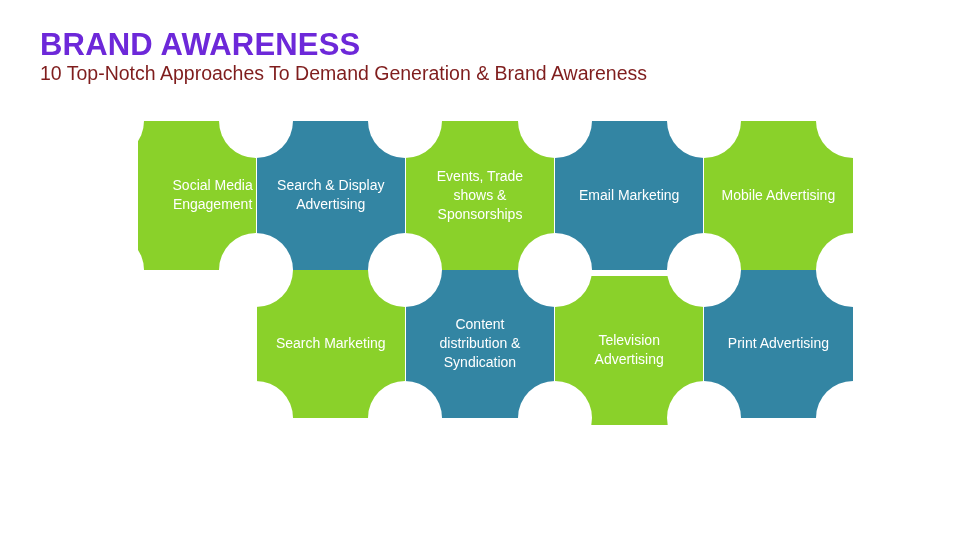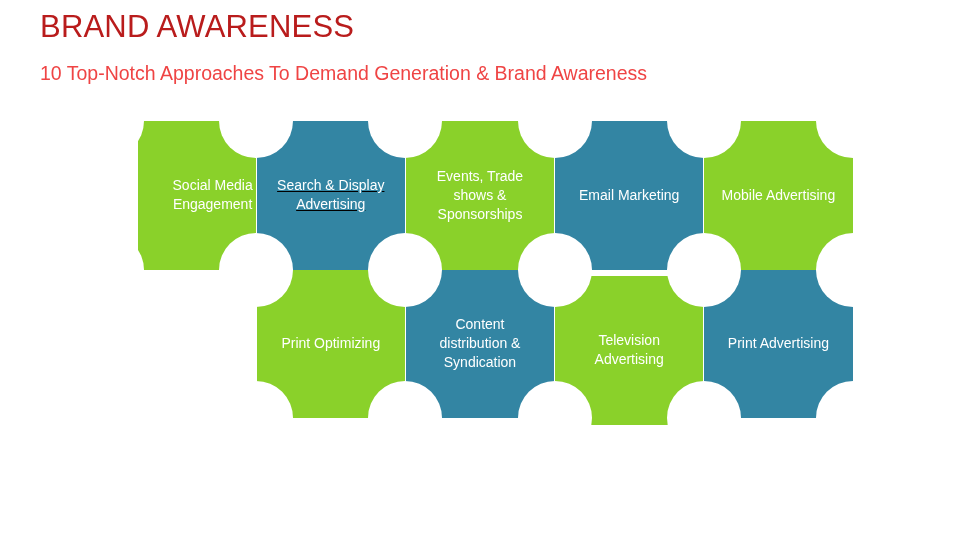--- a/index.html
+++ b/index.html
@@ -1,52 +1,52 @@
 <!DOCTYPE html>
 <html><head>
 <meta charset="utf-8">
 <style>
   html,body{margin:0;padding:0;background:#ffffff;}
   body{width:960px;height:540px;position:relative;overflow:hidden;font-family:"Liberation Sans",sans-serif;}
-  .title{position:absolute;left:40px;top:9px;font-size:31px;font-weight:normal;color:#b91c1c;letter-spacing:0.2px;margin:0;}
-  .subtitle{position:absolute;left:40px;top:62px;font-size:19.5px;color:#ef4444;margin:0;}
+  .title{position:absolute;left:40px;top:27px;font-size:31px;font-weight:bold;color:#6d28d9;letter-spacing:0.2px;margin:0;}
+  .subtitle{position:absolute;left:40px;top:62px;font-size:19.5px;color:#7f1d1d;margin:0;}
   .grid{position:absolute;left:107px;top:121px;width:746px;height:297px;}
   .tile{position:absolute;width:149.2px;height:148.5px;display:flex;align-items:center;justify-content:center;box-sizing:border-box;}
   .tile.green{background:#8ad12a;}
   .tile.blue{background:#3385a3;}
   .tile .label{color:#ffffff;font-size:14px;line-height:19px;text-align:center;width:120px;}
   .sep{position:absolute;width:1px;background:#ffffff;}
   .hole{position:absolute;width:74px;height:74px;border-radius:50%;background:#ffffff;}
 </style>
 </head>
 <body>
 
 <h1 class="title">BRAND AWARENESS</h1>
 <p class="subtitle">10 Top-Notch Approaches To Demand Generation &amp; Brand Awareness</p>
 
 <div class="grid">
 
   <div class="tile green" style="left:0px;top:0px;margin-left:31px;">
     <div class="label">Social Media Engagement</div>
   </div>
-  <div class="tile blue" style="left:149.2px;top:0px;text-decoration:underline;">
+  <div class="tile blue" style="left:149.2px;top:0px;">
     <div class="label">Search &amp; Display Advertising</div>
   </div>
   <div class="tile green" style="left:298.4px;top:0px;">
     <div class="label">Events, Trade shows &amp; Sponsorships</div>
   </div>
   <div class="tile blue" style="left:447.6px;top:0px;">
     <div class="label">Email Marketing</div>
   </div>
   <div class="tile green" style="left:596.8px;top:0px;">
     <div class="label">Mobile Advertising</div>
   </div>
 
   <div class="tile green" style="left:149.2px;top:148.5px;">
-    <div class="label">Print Optimizing</div>
+    <div class="label">Search Marketing</div>
   </div>
   <div class="tile blue" style="left:298.4px;top:148.5px;border-radius:26px;">
     <div class="label">Content distribution &amp; Syndication</div>
   </div>
   <div class="tile green" style="left:447.6px;top:155px;align-items:center;">
     <div class="label">Television Advertising</div>
   </div>
   <div class="tile blue" style="left:596.8px;top:148.5px;">
     <div class="label">Print Advertising</div>
   </div>

